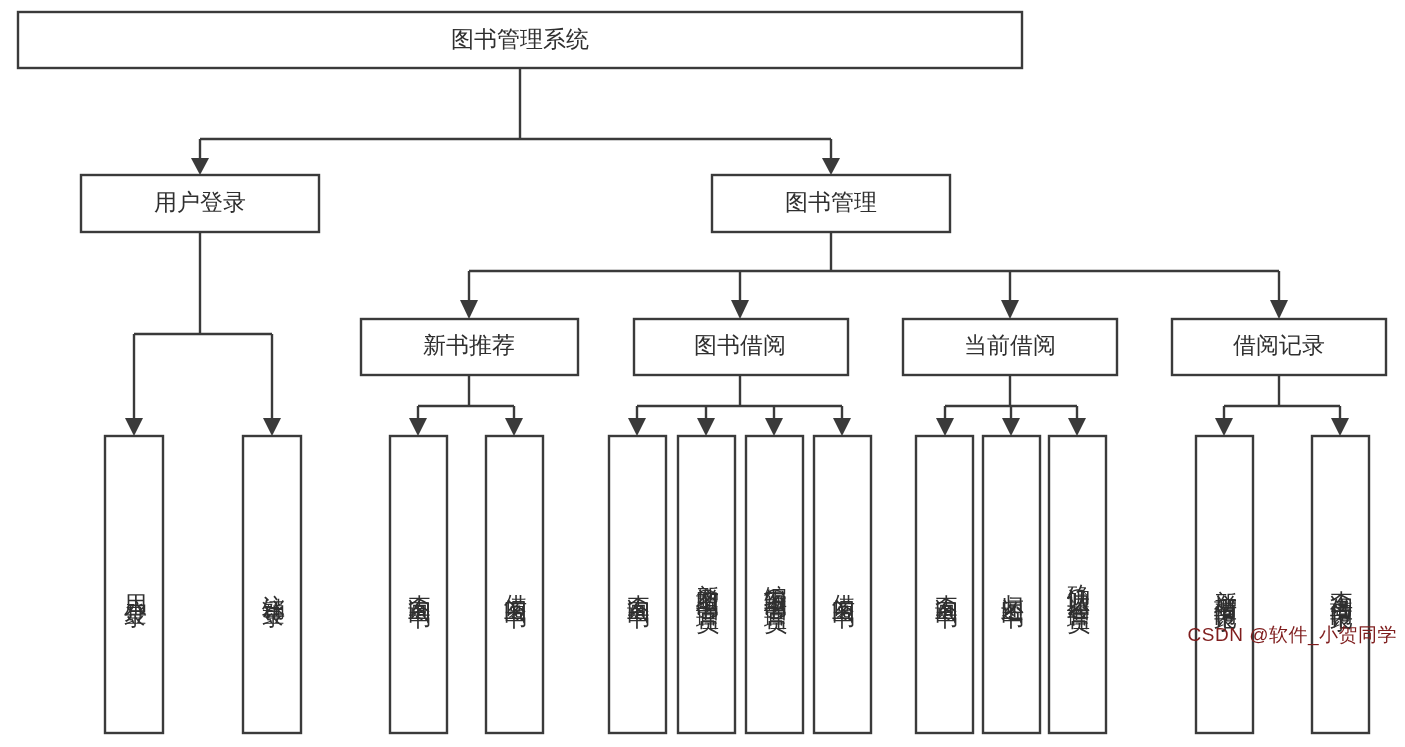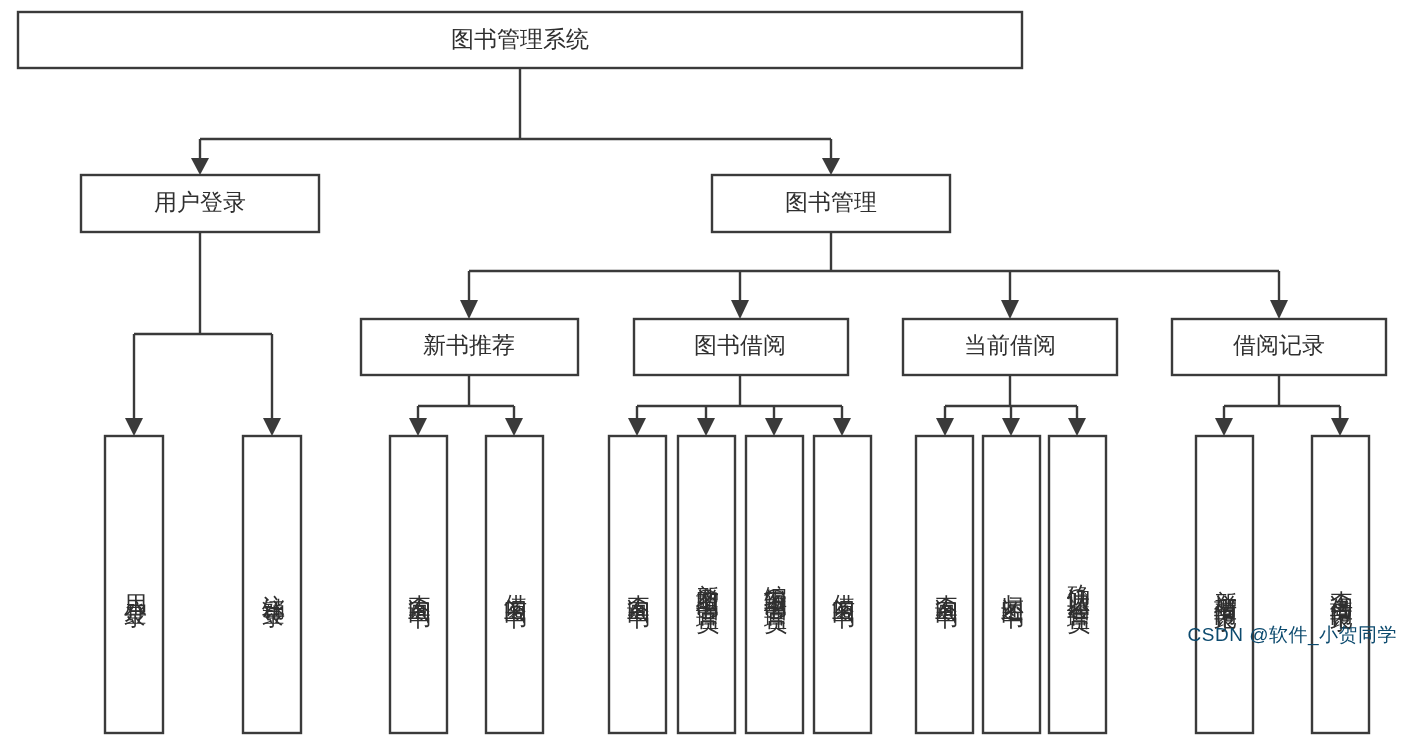--- a/index.html
+++ b/index.html
@@ -58,21 +58,21 @@
     white-space: pre;
     writing-mode: vertical-rl;
     letter-spacing: 4px;
   }
   .watermark {
     position: absolute;
     right: 8px;
     bottom: 6px;
     font-family: "Liberation Sans", "DejaVu Sans", sans-serif;
     font-size: 19px;
-    color: #0c4a6e;
+    color: #7f1d1d;
     letter-spacing: 0.5px;
     user-select: none;
     pointer-events: none;
   }
 </style>
 </head>
 <body>
 
 <div id="diagram-root">
   <svg class="diagram-canvas" viewBox="0 0 1405 747" xmlns="http://www.w3.org/2000/svg">

